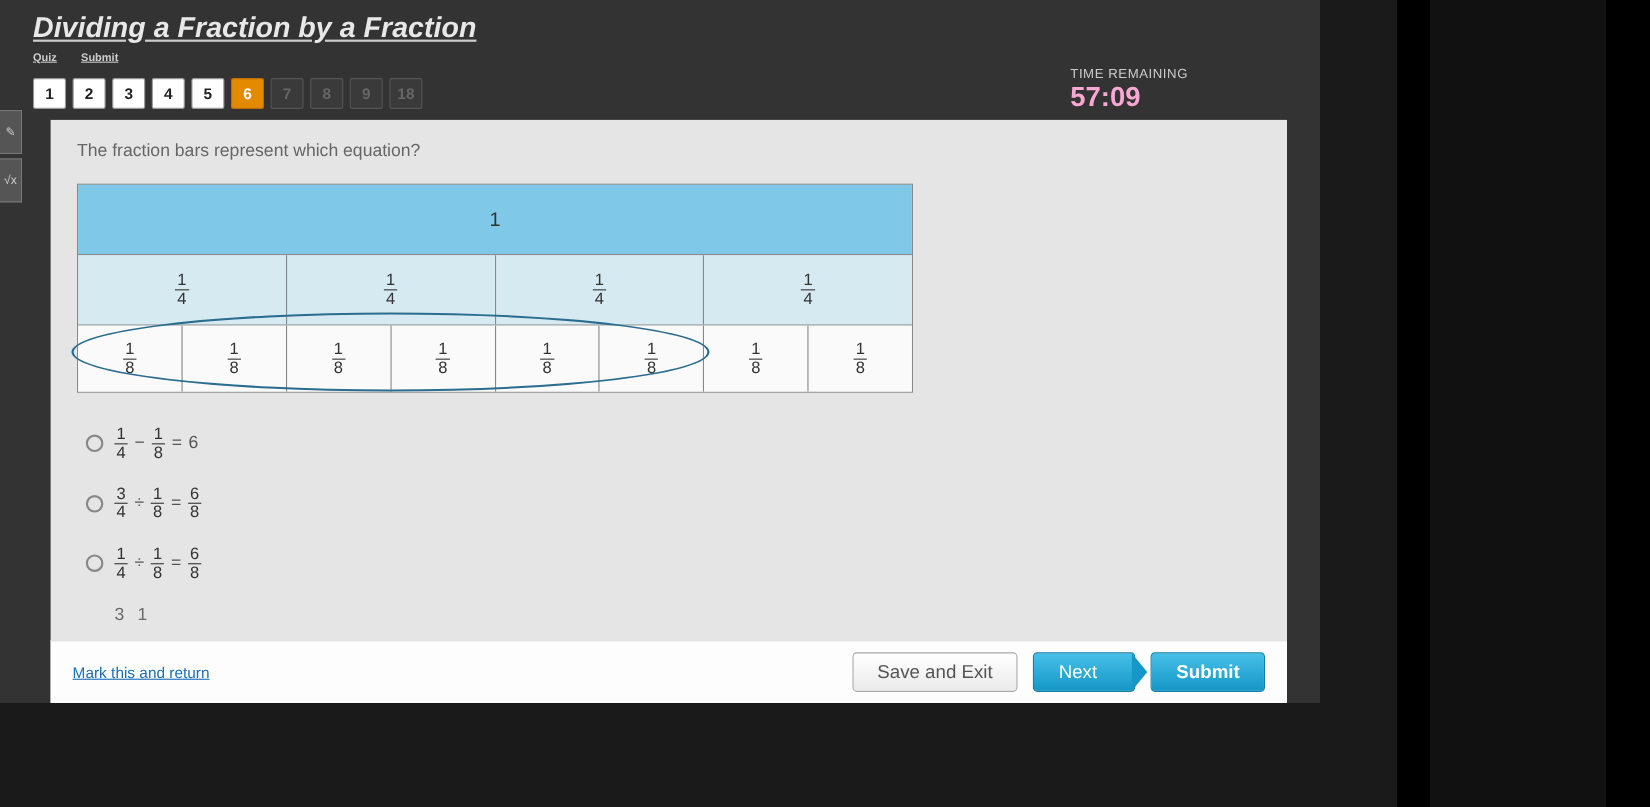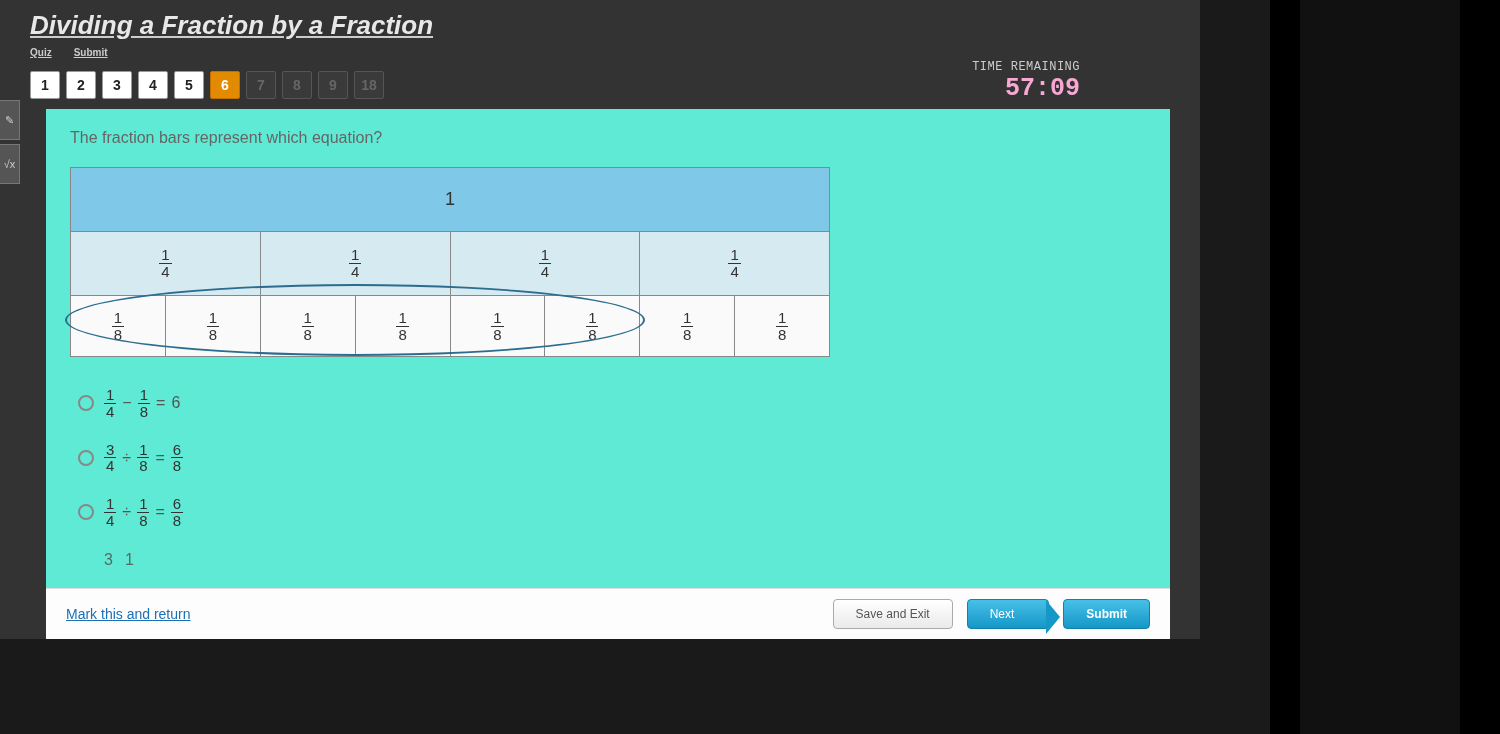--- a/index.html
+++ b/index.html
@@ -84,28 +84,27 @@
     display:flex;
     align-items:center;
     justify-content:center;
     color:#ccc;
     font-size:11px;
   }
   .timer-area {
     position: absolute;
     right: 120px;
     top: 60px;
-    text-align: right;
+    text-align: left;
     color: #ccc;
-    font-family: Liberation Mono, monospace;
   }
   .timer-label { font-size: 12px; letter-spacing: 0.5px; }
   .timer-value { font-size: 25px; font-weight: bold; color: #f9a8d4; }
   .content {
-    background: #5eead4;
+    background: #e5e5e5;
     margin: 0 30px 0 46px;
     padding: 20px 24px 10px 24px;
     color: #555;
     min-height: 530px;
     position: relative;
   }
   .question-text {
     color: #666;
     font-size: 16px;
     margin-bottom: 20px;
@@ -213,21 +212,21 @@
     cursor: pointer;
   }
   .actions {
     margin-left: auto;
     display: flex;
     gap: 14px;
   }
   .btn {
     padding: 7px 22px;
     border-radius: 4px;
-    font-size: 12px;
+    font-size: 17px;
     cursor: pointer;
     border: 1px solid #aaa;
   }
   .btn-save {
     background: linear-gradient(#fff,#eaeaea);
     color: #555;
   }
   .btn-next {
     background: linear-gradient(#47c0e8,#1597c7);
     color: #fff;

